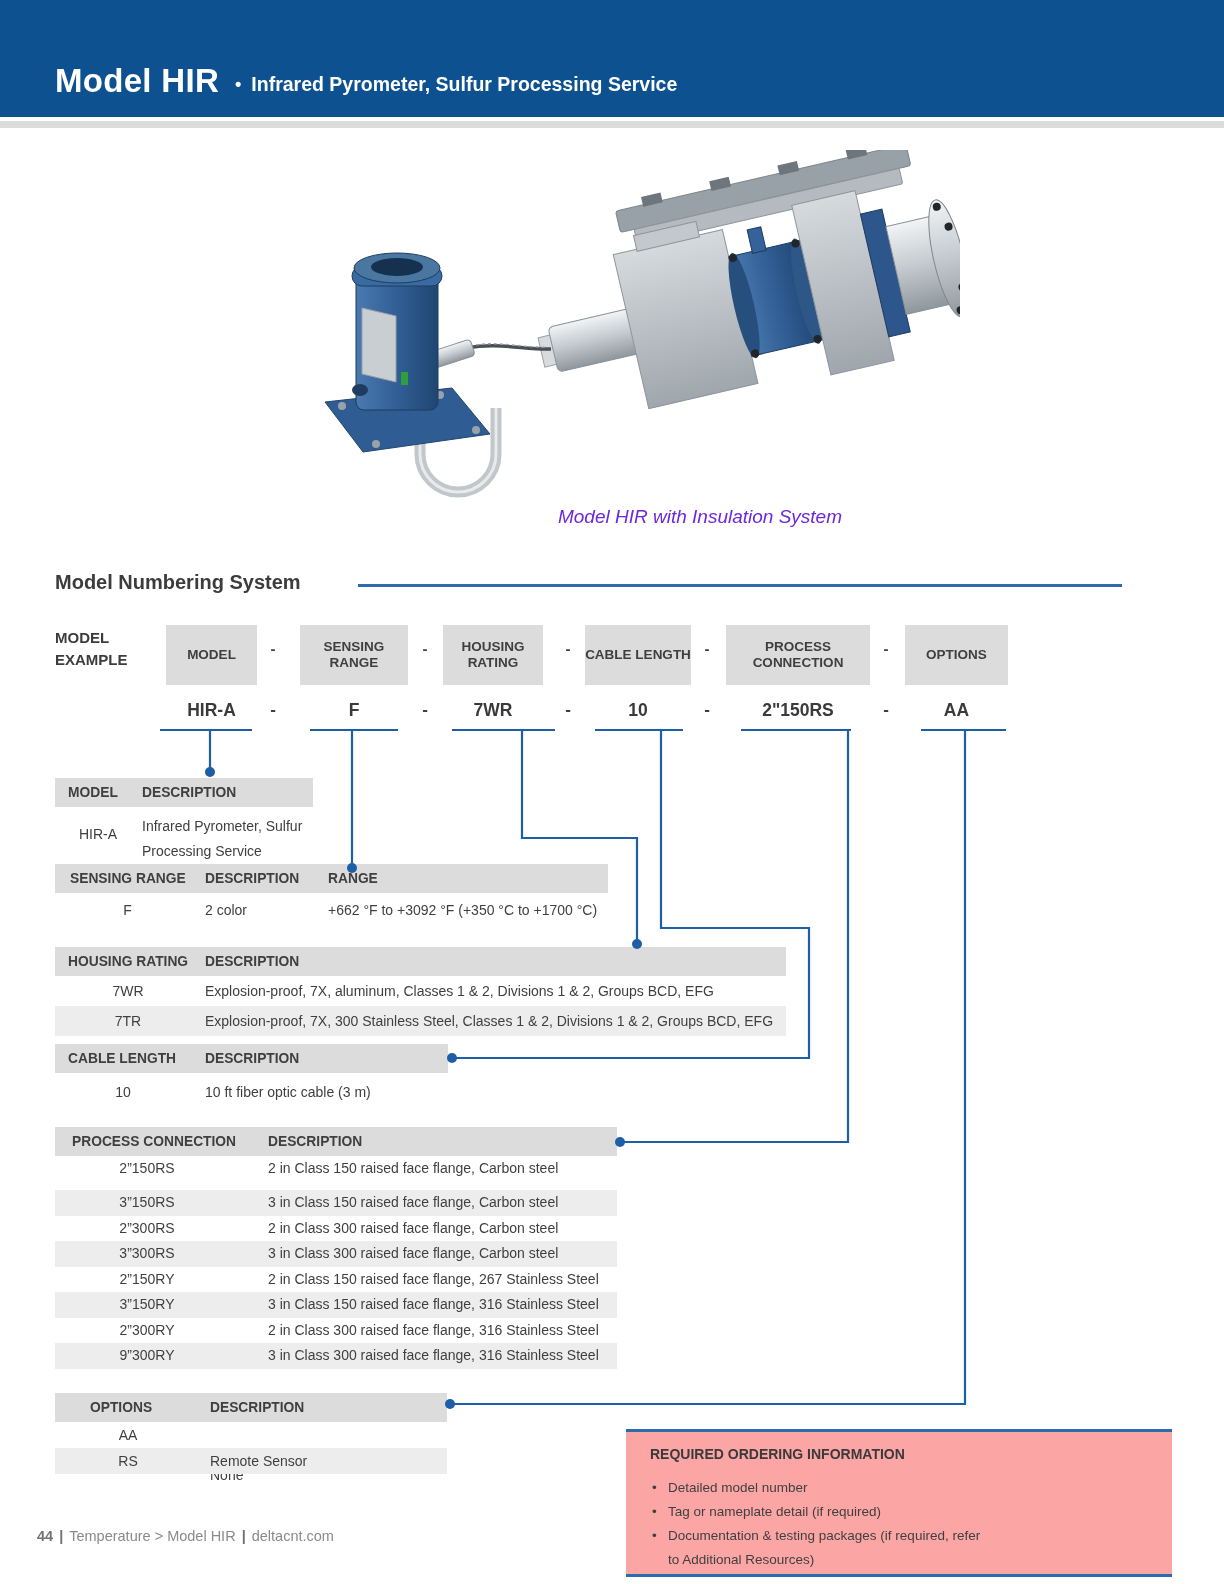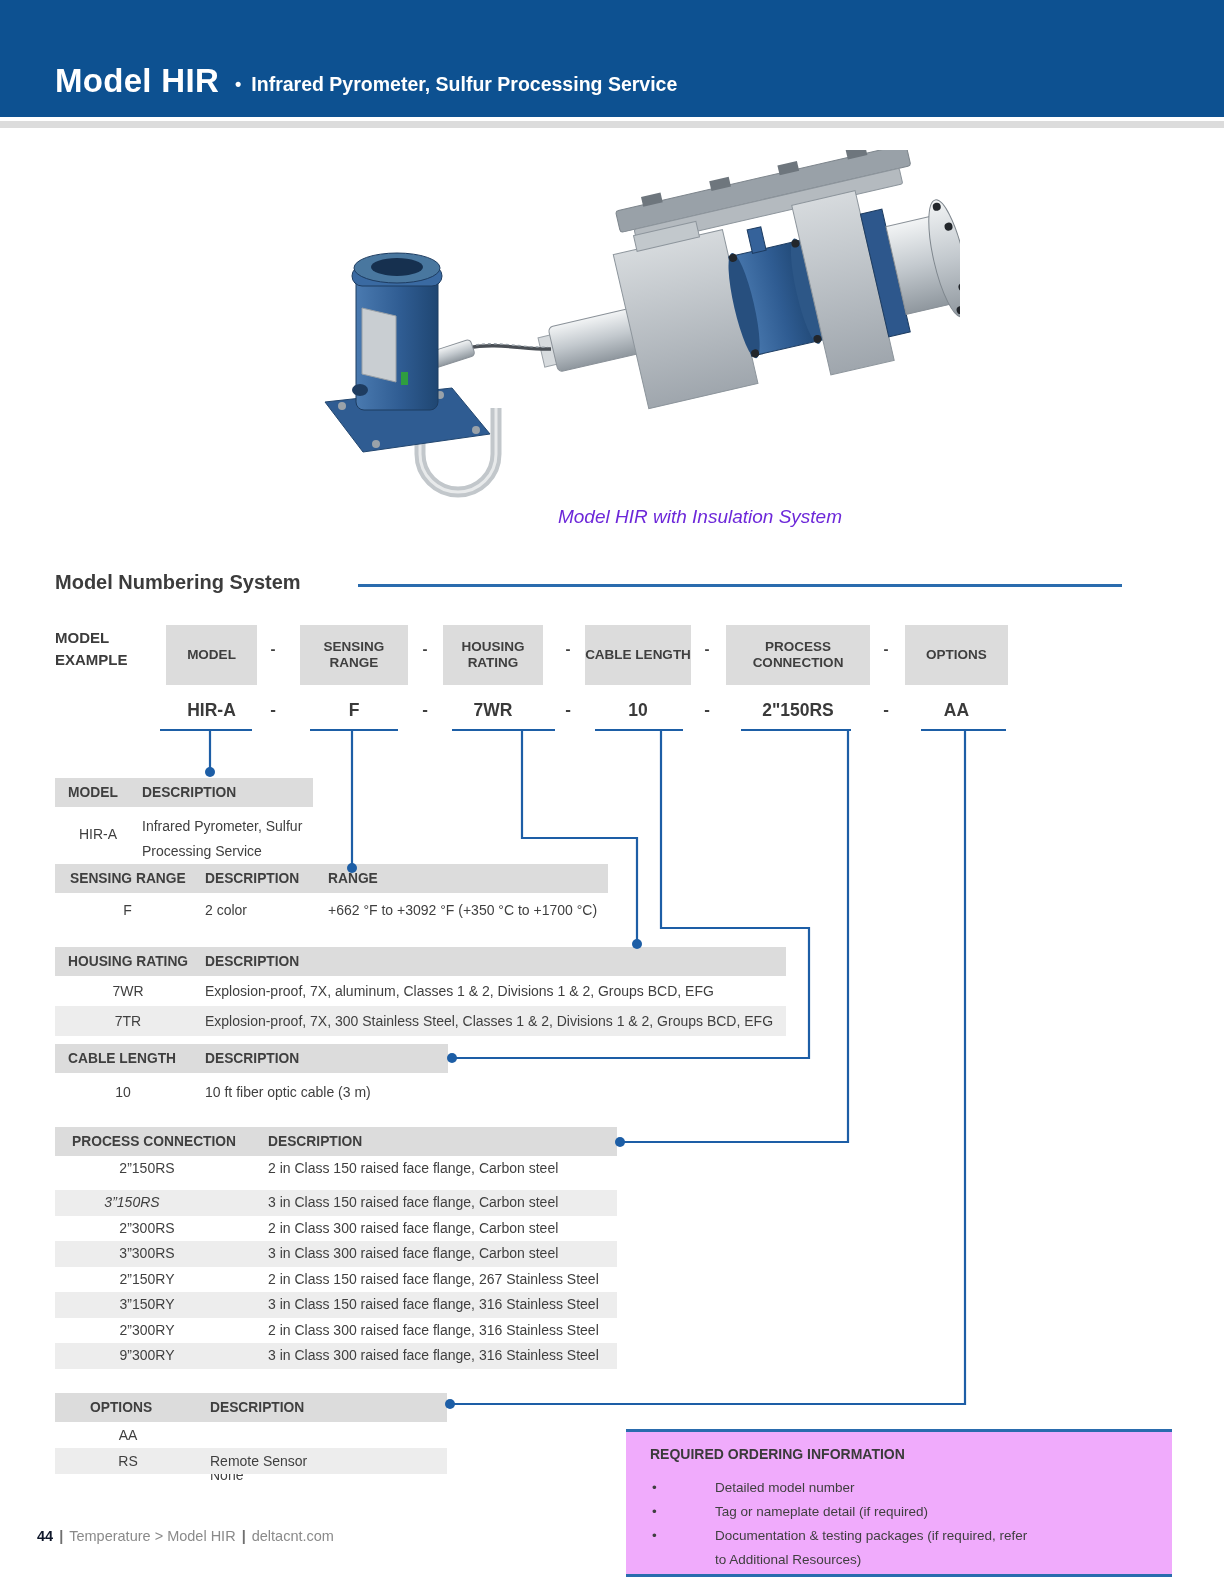--- a/index.html
+++ b/index.html
@@ -38,31 +38,31 @@
   .t-row{position:relative;}
   .t-row.alt{background:#ededed;}
   .hlab{position:absolute;top:0;font-size:13.8px;font-weight:bold;color:#3f3f3f;line-height:29px;white-space:nowrap;}
   .cell{position:absolute;top:0;font-size:14px;color:#3f3f3f;white-space:nowrap;}
   .ctr{text-align:center;}
 
   
   .wires{position:absolute;left:0;top:0;width:1224px;height:1584px;pointer-events:none;z-index:5;}
 
   
-  .order-box{position:absolute;left:626px;top:1429px;width:546px;height:142px;background:#f0abfc;
+  .order-box{position:absolute;left:626px;top:1429px;width:546px;height:142px;background:#fca5a5;
              border-top:3px solid #2a6cae;border-bottom:3px solid #2a6cae;box-sizing:content-box;}
   .order-title{position:absolute;left:24px;top:14px;font-size:14px;font-weight:bold;color:#3a3a3a;}
   .order-list{position:absolute;left:26px;top:44px;}
   .order-item{display:flex;font-size:13.5px;color:#3f3f3f;line-height:24px;}
   .order-item .dot{width:16px;}
-  .order-item .txt{width:315px;margin-left:47px;}
+  .order-item .txt{width:315px;}
 
   
   .footer{position:absolute;left:37px;top:1528px;font-size:14.5px;color:#8a8a8a;}
-  .footer b{color:#0f172a;}
+  .footer b{color:#737373;}
   .footer .sep{font-weight:bold;color:#6f6f6f;padding:0 6px;}
   .footer a{color:#8a8a8a;text-decoration:none;}
 </style>
 </head>
 <body>
 
 <div class="page">
 
   <div class="topbar">
     <span class="title">Model HIR</span>
@@ -238,21 +238,21 @@
   <div class="tbl" style="top:1127px;width:562px;">
     <div class="t-head">
       <span class="hlab" style="left:17px;">PROCESS CONNECTION</span>
       <span class="hlab" style="left:213px;">DESCRIPTION</span>
     </div>
     <div class="t-row" style="height:34px;">
       <span class="cell ctr" style="left:17px;width:150px;line-height:25.5px;">2”150RS</span>
       <span class="cell" style="left:213px;line-height:25.5px;">2 in Class 150 raised face flange, Carbon steel</span>
     </div>
     <div class="t-row alt" style="height:25.5px;">
-      <span class="cell ctr" style="left:2px;width:150px;line-height:25.5px;font-style:italic;">3”150RS</span>
+      <span class="cell ctr" style="left:17px;width:150px;line-height:25.5px;">3”150RS</span>
       <span class="cell" style="left:213px;line-height:25.5px;">3 in Class 150 raised face flange, Carbon steel</span>
     </div>
     <div class="t-row" style="height:25.5px;">
       <span class="cell ctr" style="left:17px;width:150px;line-height:25.5px;text-align:center;">2”300RS</span>
       <span class="cell" style="left:213px;line-height:25.5px;">2 in Class 300 raised face flange, Carbon steel</span>
     </div>
     <div class="t-row alt" style="height:25.5px;">
       <span class="cell ctr" style="left:17px;width:150px;line-height:25.5px;">3”300RS</span>
       <span class="cell" style="left:213px;line-height:25.5px;">3 in Class 300 raised face flange, Carbon steel</span>
     </div>

